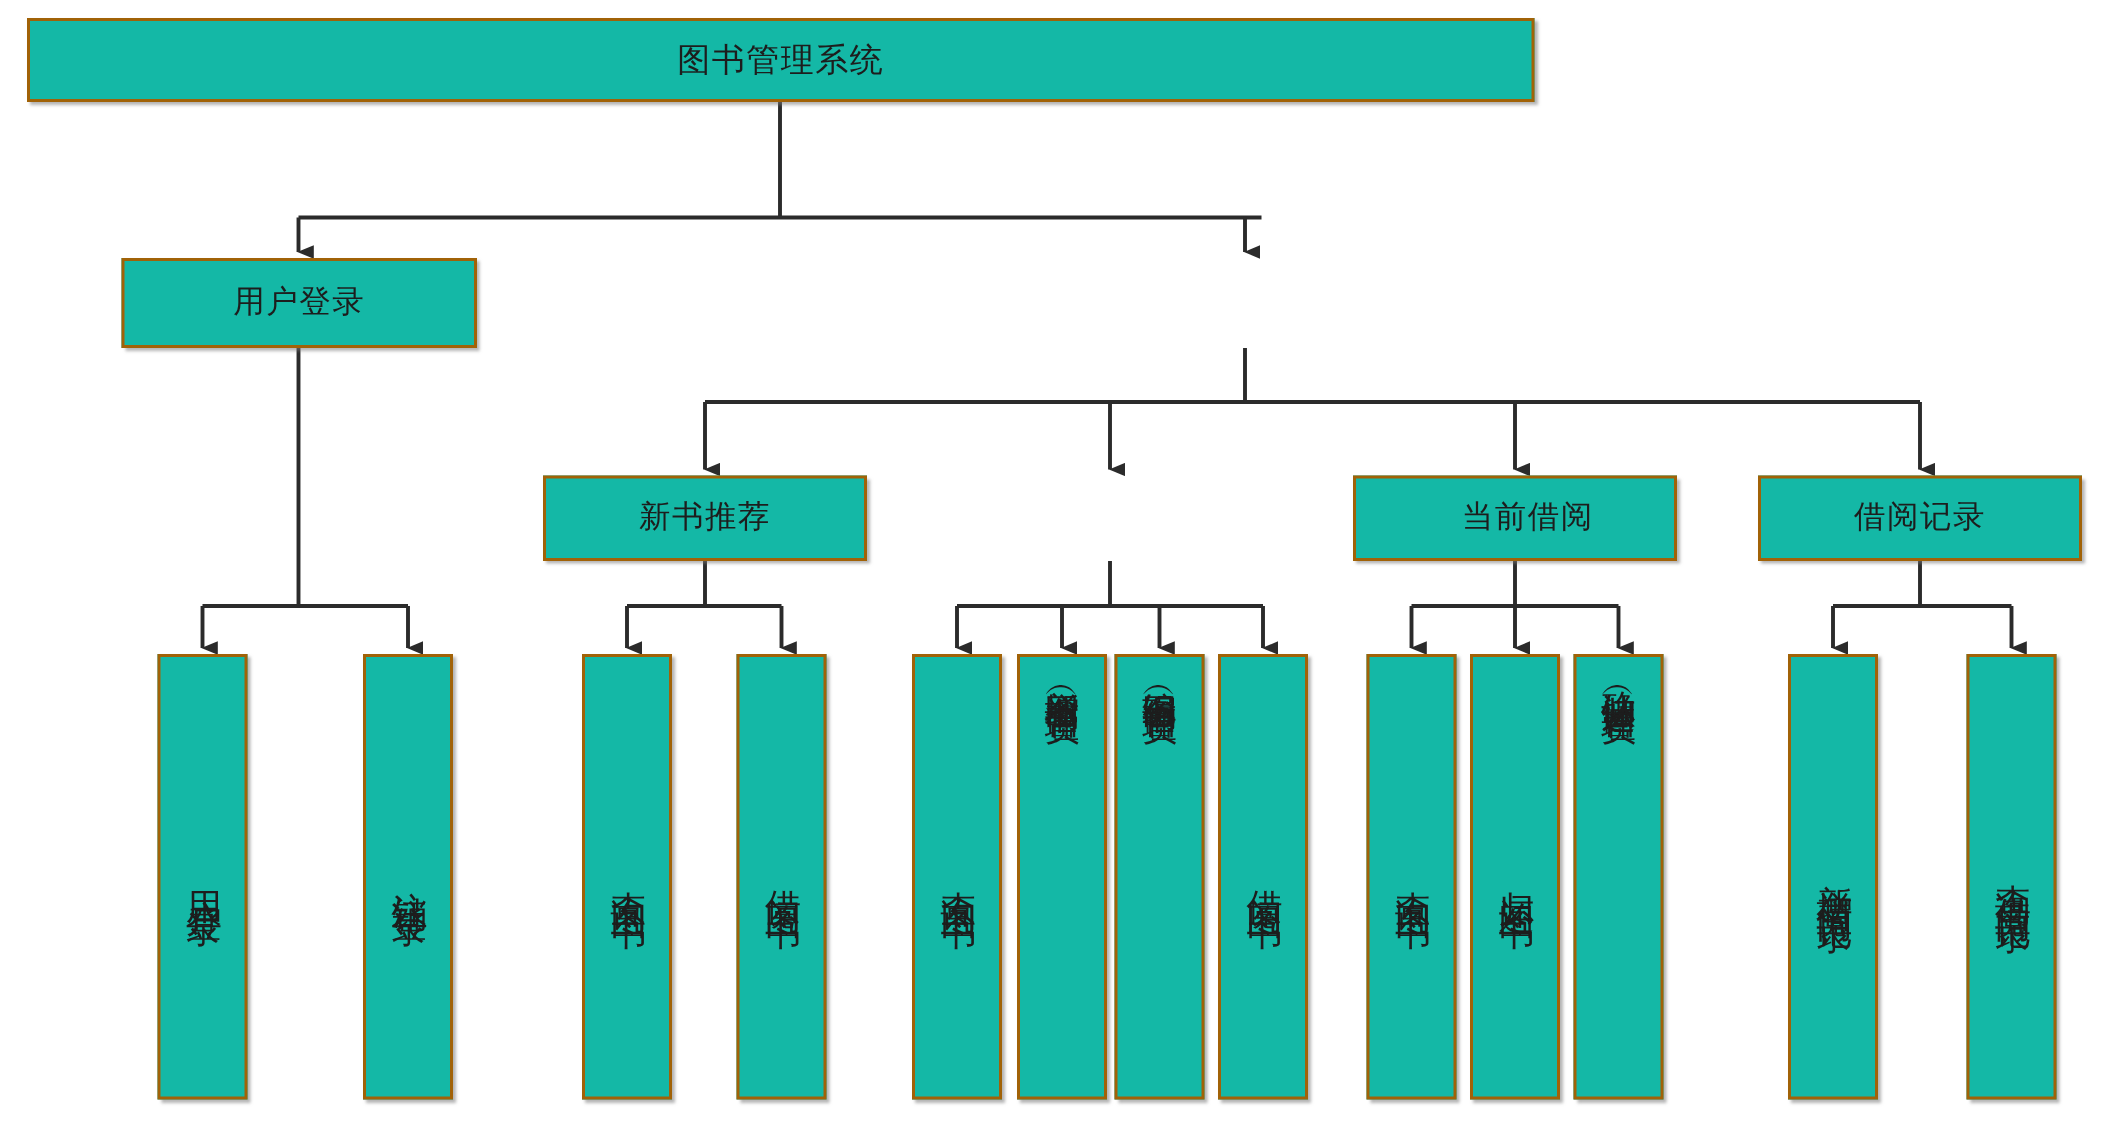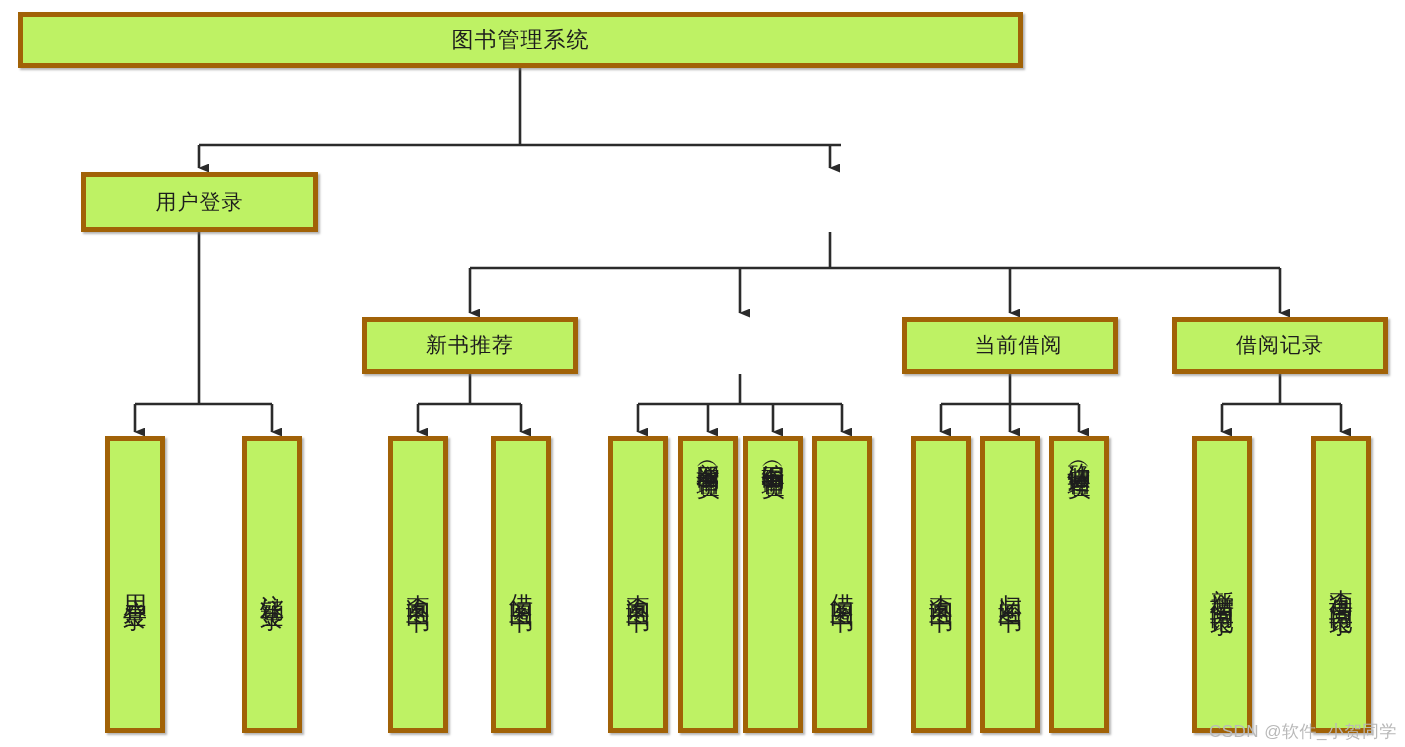--- a/index.html
+++ b/index.html
@@ -21,22 +21,22 @@
   #diagram-svg {
     position: absolute;
     left: 0;
     top: 0;
     width: 1405px;
     height: 747px;
   }
   .node-box {
     position: absolute;
     box-sizing: border-box;
-    background: #bef264;
-    border: 5px solid #a16207;
+    background: #14b8a6;
+    border: 2px solid #a16207;
     box-shadow: 2px 2px 2px rgba(120,120,120,0.55);
     display: flex;
     align-items: center;
     justify-content: center;
     overflow: hidden;
   }
   .node-label {
     font-family: "Liberation Sans", "DejaVu Sans", sans-serif;
     color: #1d1d1d;
     text-align: center;
@@ -217,15 +217,14 @@
   </div>
 
   <div class="node-box node-vertical centered" style="left:1192px; top:436px; width:60px; height:297px;">
     <span class="node-label">新增借阅记录</span>
   </div>
 
   <div class="node-box node-vertical centered" style="left:1311px; top:436px; width:60px; height:297px;">
     <span class="node-label">查询借阅记录</span>
   </div>
 
-  <div id="watermark">CSDN @软件_小贺同学</div>
 
 </div>
 
 </body></html>

